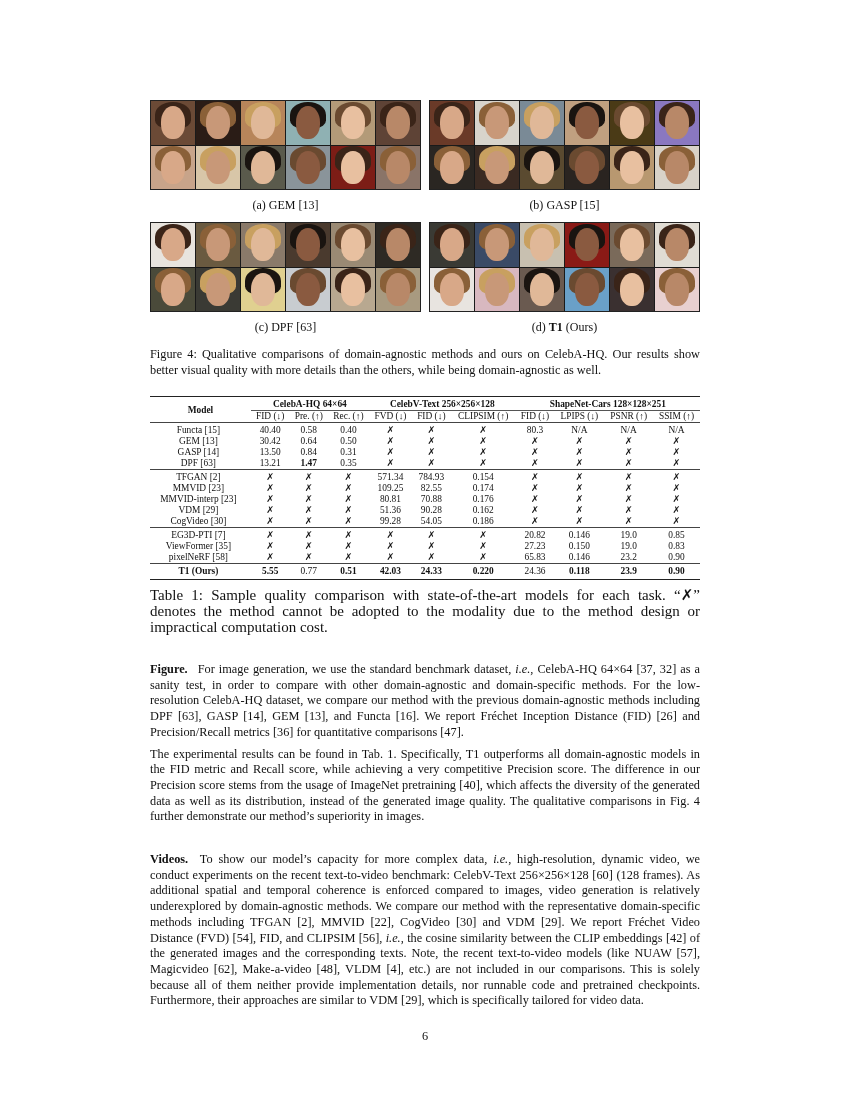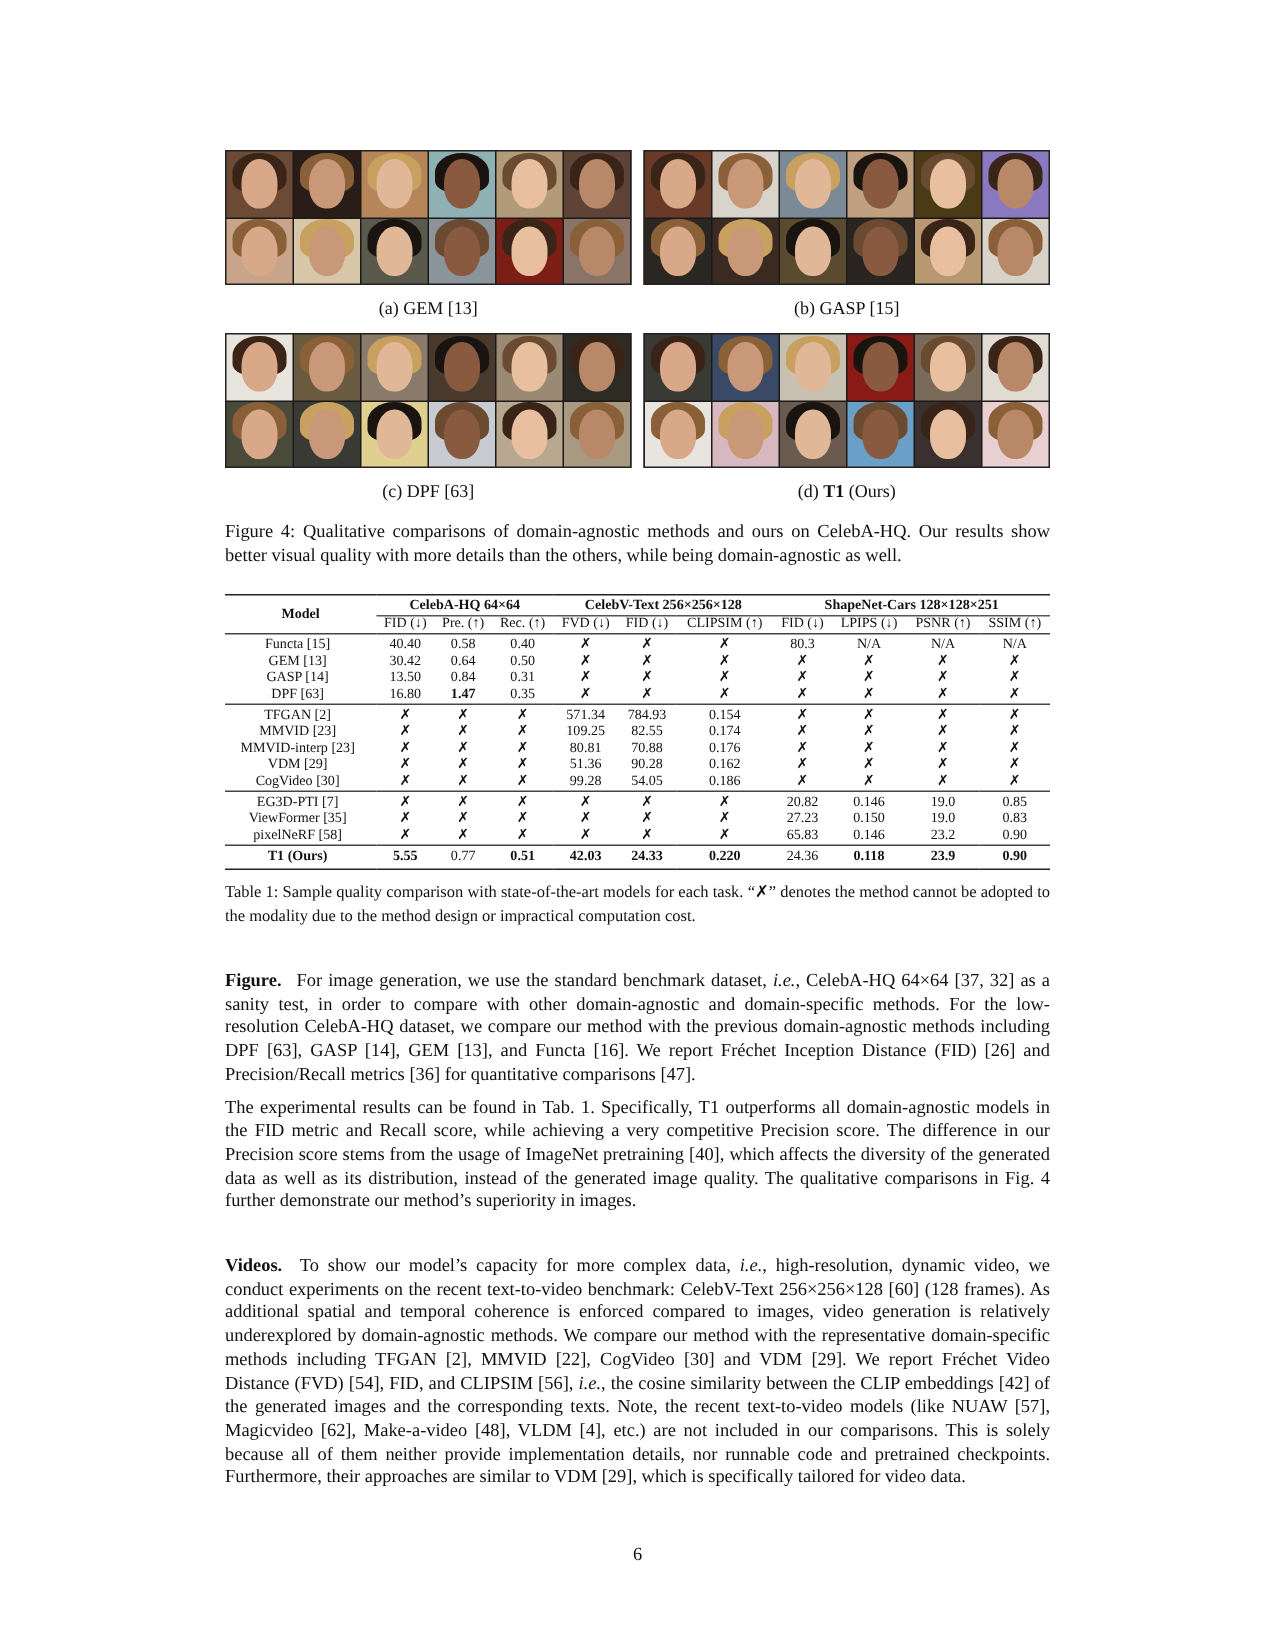--- a/index.html
+++ b/index.html
@@ -16,21 +16,21 @@
   table.res { width: 550px; border-collapse: collapse; font-size: 9.4px; margin-top: 18px; }
   table.res td, table.res th { padding: 0 2px; text-align: center; line-height: 11px; white-space: nowrap; }
   table.res th { font-weight: normal; }
   table.res .group { font-weight: bold; }
   table.res .model { text-align: center; padding-right: 6px; }
   table.res tr.top-rule td, table.res tr.top-rule th { border-top: 1.2px solid #222; padding-top: 2px; }
   table.res tr.mid-rule td { border-top: 0.8px solid #444; padding-top: 2px; }
   table.res tr.bot-rule td { border-bottom: 1.2px solid #222; padding-bottom: 2px; }
   table.res .cmid { border-bottom: 0.6px solid #555; }
   table.res .bold { font-weight: bold; }
-  .tabcap { font-size: 11px; line-height: 16px; text-align: justify; margin-top: 7px; }
+  .tabcap { font-size: 15px; line-height: 16px; text-align: justify; margin-top: 7px; }
   .para { font-size: 12.3px; line-height: 15.7px; text-align: justify; margin: 0; }
   .sec1 { margin-top: 27px; }
   .sec2 { margin-top: 6px; }
   .sec3 { margin-top: 27px; }
   .runin { font-weight: bold; margin-right: 6px; }
   .pagenum { position: absolute; top: 1029px; left: 0; width: 850px; text-align: center; font-size: 12.3px; }
 </style>
 </head>
 <body>
 
@@ -320,21 +320,21 @@
           <td>✗</td>
           <td>✗</td>
           <td>✗</td>
           <td>✗</td>
           <td>✗</td>
           <td>✗</td>
           <td>✗</td>
         </tr>
         <tr>
           <td class="model">DPF [63]</td>
-          <td>16.80</td>
+          <td>13.21</td>
           <td class="bold">1.47</td>
           <td>0.35</td>
           <td>✗</td>
           <td>✗</td>
           <td>✗</td>
           <td>✗</td>
           <td>✗</td>
           <td>✗</td>
           <td>✗</td>
         </tr>

